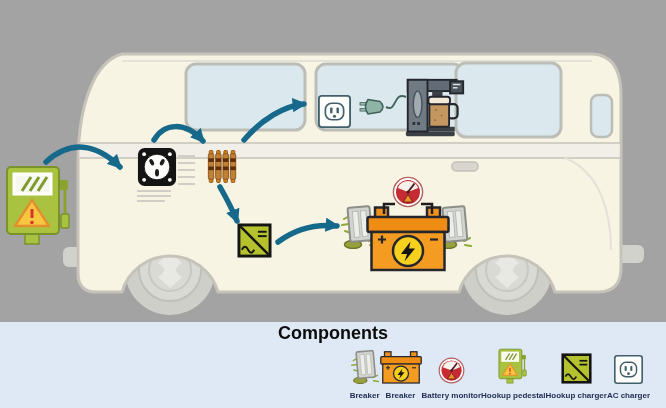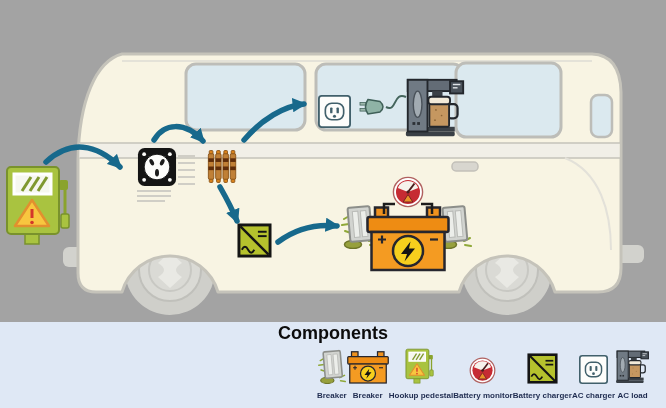--- a/index.html
+++ b/index.html
@@ -246,60 +246,52 @@
         <div class="legend-icon-box">
           <svg viewBox="0 0 84 66" width="42" height="33">
               <use href="#sym-battery"></use>
             </svg>
         </div>
         <div class="legend-label">Breaker</div>
       </div>
 
       <div class="legend-item">
         <div class="legend-icon-box">
+          <svg viewBox="0 0 32 32" width="27" height="27">
+              <use href="#sym-monitor"></use>
+            </svg>
+        </div>
+        <div class="legend-label">Battery monitor</div>
+      </div>
+
+      <div class="legend-item">
+        <div class="legend-icon-box">
           <svg viewBox="0 0 70 84" width="31" height="37">
               <use href="#sym-pedestal"></use>
             </svg>
         </div>
         <div class="legend-label">Hookup pedestal</div>
       </div>
 
-      <div class="legend-item">
-        <div class="legend-icon-box">
-          <svg viewBox="0 0 32 32" width="27" height="27">
-              <use href="#sym-monitor"></use>
-            </svg>
-        </div>
-        <div class="legend-label">Battery monitor</div>
-      </div>
-
 
       <div class="legend-item">
         <div class="legend-icon-box">
           <svg viewBox="0 0 36 36" width="31" height="31">
               <use href="#sym-charger"></use>
             </svg>
         </div>
-        <div class="legend-label">Battery charger</div>
+        <div class="legend-label">Hookup charger</div>
       </div>
 
       <div class="legend-item">
         <div class="legend-icon-box">
           <svg viewBox="0 0 36 36" width="29" height="29">
               <use href="#sym-outlet"></use>
             </svg>
         </div>
         <div class="legend-label">AC charger</div>
       </div>
 
-      <div class="legend-item">
-        <div class="legend-icon-box">
-          <svg viewBox="0 0 66 64" width="35" height="34">
-              <use href="#sym-load"></use>
-            </svg>
-        </div>
-        <div class="legend-label">AC load</div>
-      </div>
 
 
     </div>
   </div>
 </div>
 
 </body></html>

